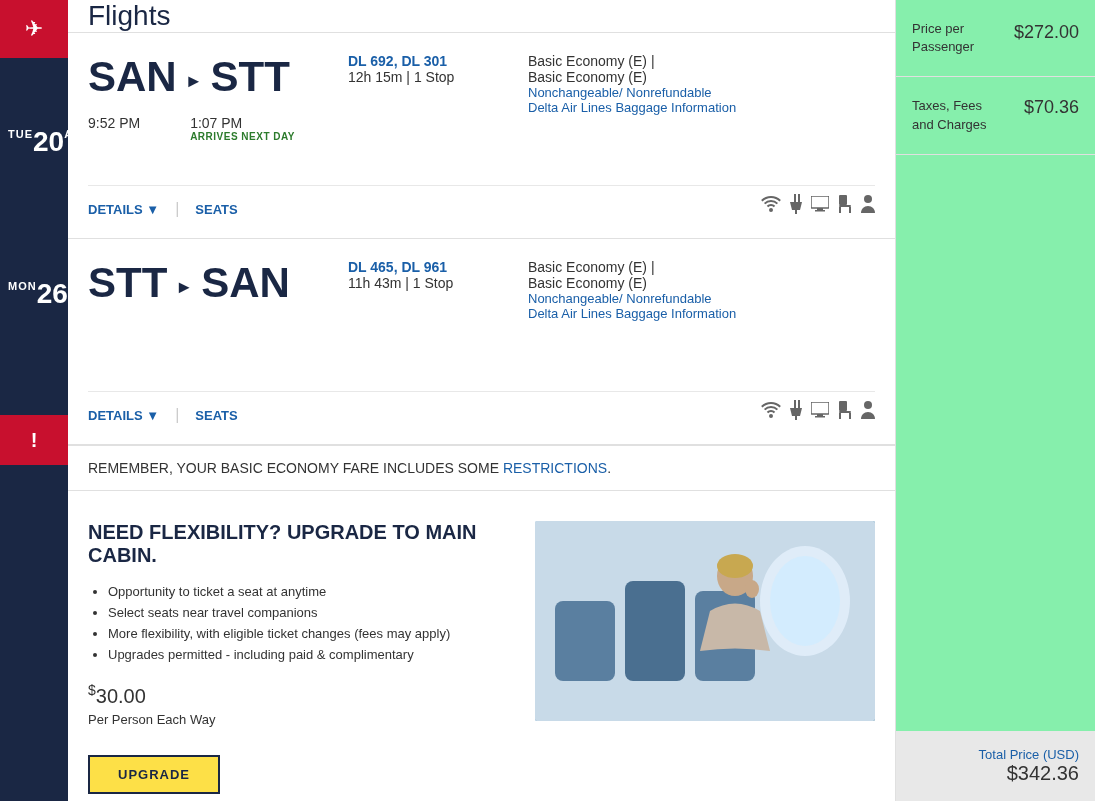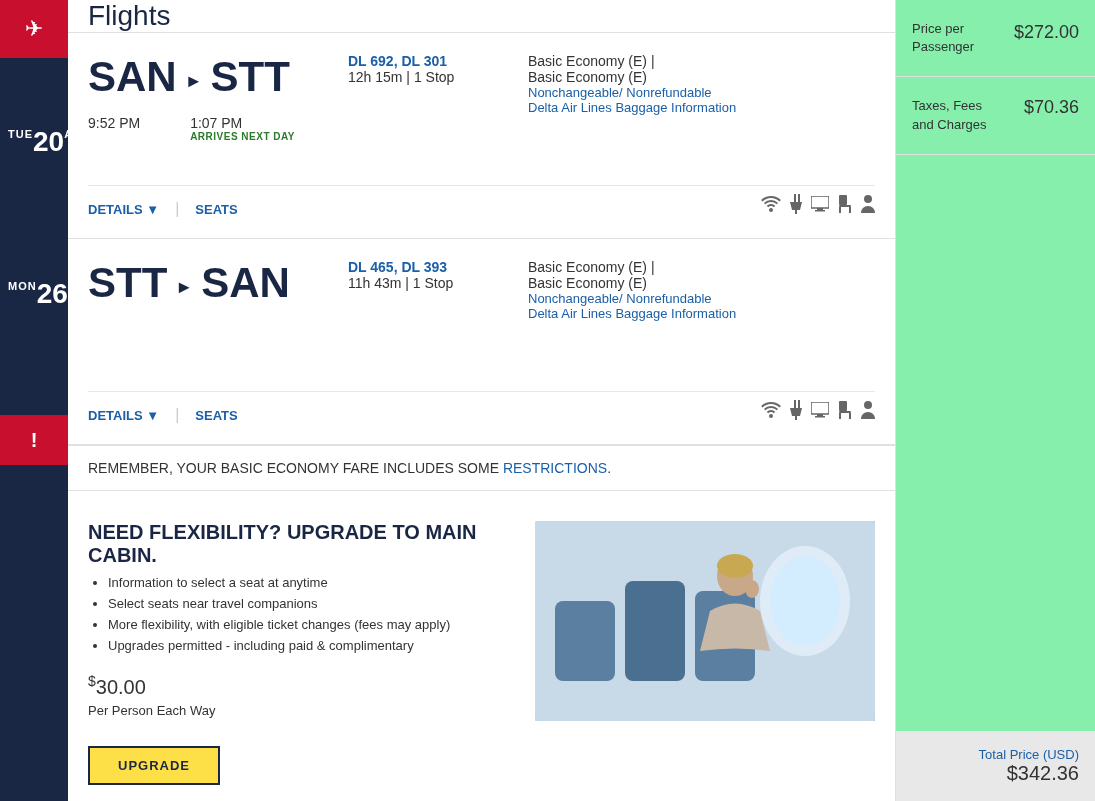--- a/index.html
+++ b/index.html
@@ -49,21 +49,21 @@
     .amenity-icons { display: flex; gap: 8px; align-items: center; }
     .amenity-icon { font-size: 16px; color: #666; }
 
     
     .alert-bar { background: #fff; border-top: 1px solid #e0e0e0; padding: 14px 20px; font-size: 14px; color: #333; }
     .alert-link { color: #1a5fa8; }
 
     
     .upgrade-section { padding: 30px 20px; display: flex; gap: 0; position: relative; border-top: 1px solid #e0e0e0; }
     .upgrade-content { flex: 1; padding-right: 20px; }
-    .upgrade-title { font-size: 20px; font-weight: bold; color: #1a2744; margin-bottom: 8px; }
+    .upgrade-title { font-size: 20px; font-weight: bold; color: #1a2744; margin-bottom: 17px; }
     .upgrade-bullets { list-style: disc; padding-left: 20px; margin-bottom: 20px; }
     .upgrade-bullets li { font-size: 13px; color: #333; margin-bottom: 6px; }
     .upgrade-price { font-size: 20px; color: #333; margin-bottom: 4px; }
     .upgrade-price sup { font-size: 14px; vertical-align: super; }
     .upgrade-per { font-size: 13px; color: #333; margin-bottom: 28px; }
     .upgrade-btn { border: 2px solid #1a2744; background: #fde047; color: #1a2744; padding: 10px 28px; font-size: 13px; font-weight: bold; cursor: pointer; letter-spacing: 1px; }
     .upgrade-image { width: 340px; height: 200px; background: linear-gradient(135deg, #b8d4e8 0%, #7aaccc 30%, #4a8aaa 60%, #2a6888 100%); position: relative; overflow: hidden; border-radius: 2px; flex-shrink: 0; }
 
     
     .price-panel { width: 200px; background: #86efac; display: flex; flex-direction: column; border-left: 1px solid #e0e0e0; }
@@ -200,21 +200,21 @@
 
         <div class="flight-airports-container">
           <div class="airports-row">
             <span class="airport-code">STT</span>
             <span class="arrow">►</span>
             <span class="airport-code">SAN</span>
           </div>
         </div>
 
         <div class="flight-codes-times">
-          <div class="flight-number">DL 465, DL 393</div>
+          <div class="flight-number">DL 465, DL 961</div>
           <div class="flight-duration">11h 43m | 1 Stop</div>
         </div>
 
         <div class="flight-fare">
           <div class="fare-class">Basic Economy (E) |</div>
           <div class="fare-class">Basic Economy (E)</div>
           <div class="fare-link">Nonchangeable/ Nonrefundable</div>
           <div class="fare-link">Delta Air Lines Baggage Information</div>
         </div>
       </div>
@@ -264,21 +264,21 @@
     </div>
 
     <div class="alert-bar">
       <span>REMEMBER, YOUR BASIC ECONOMY FARE INCLUDES SOME </span><span class="alert-link">RESTRICTIONS</span><span>.</span>
     </div>
 
     <div class="upgrade-section">
       <div class="upgrade-content">
         <div class="upgrade-title">NEED FLEXIBILITY? UPGRADE TO MAIN CABIN.</div>
         <ul class="upgrade-bullets">
-          <li>Information to select a seat at anytime</li>
+          <li>Opportunity to ticket a seat at anytime</li>
           <li>Select seats near travel companions</li>
           <li>More flexibility, with eligible ticket changes (fees may apply)</li>
           <li>Upgrades permitted - including paid &amp; complimentary</li>
         </ul>
         <div class="upgrade-price">
           <sup>$</sup><span>30</span><span>.00</span>
         </div>
         <div class="upgrade-per">Per Person Each Way</div>
         <button class="upgrade-btn">UPGRADE</button>
       </div>

